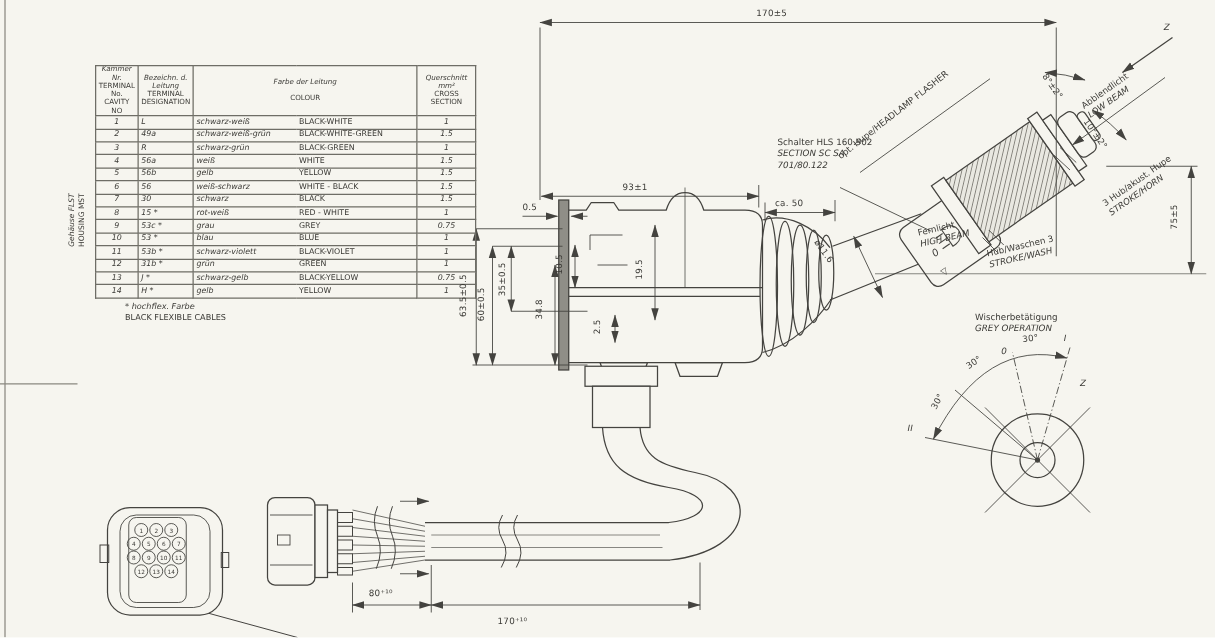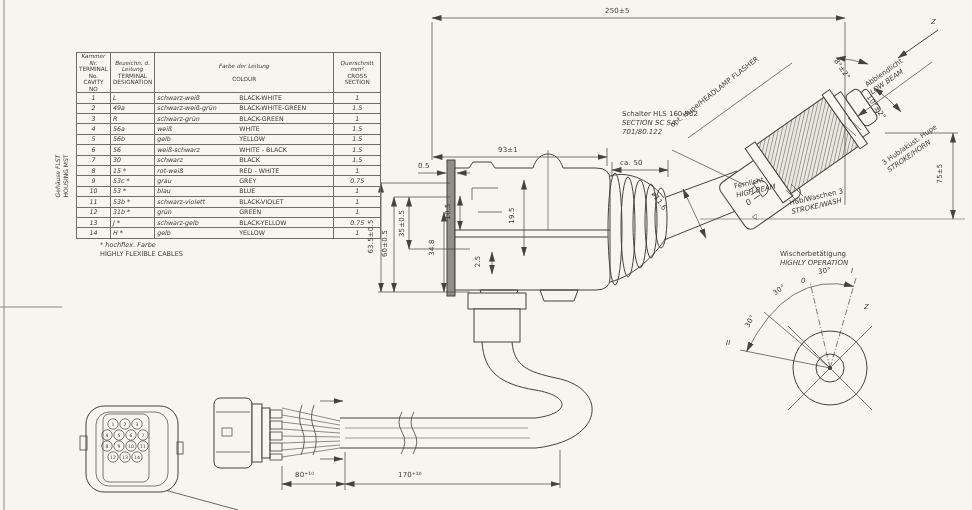--- a/index.html
+++ b/index.html
@@ -375,21 +375,21 @@
           <td class="des">H *</td>
           <td class="cde">gelb</td>
           <td class="cen">YELLOW</td>
           <td class="sec">1</td>
         </tr>
   </tbody>
     </table>
 
   <div class="fnote">
     <div class="it">* hochflex. Farbe</div>
-    <div>HIGHLY FLEXIBLE CABLES</div>
+    <div>BLACK FLEXIBLE CABLES</div>
   </div>
 
   <div class="lbl" style="left:622px;top:110px">
     <div>Schalter HLS  160.902</div>
     <div class="it">SECTION  SC SA</div>
     <div class="it">701/80.122</div>
   </div>
 
   <div class="lbl" style="left:660px;top:88px;transform:rotate(-38deg)">
     <span>opt. Hupe/HEADLAMP FLASHER</span>
@@ -410,43 +410,43 @@
     <div class="it">HIGH BEAM</div>
   </div>
 
   <div class="lbl" style="left:790px;top:193px;transform:rotate(-13deg)">
     <div>Hub/Waschen 3</div>
     <div class="it">STROKE/WASH</div>
   </div>
 
   <div class="lbl" style="left:780px;top:250px">
     <div>Wischerbetätigung</div>
-    <div class="it">HIGHLY OPERATION</div>
+    <div class="it">GREY OPERATION</div>
   </div>
 
   <div class="dim it" style="left:851px;top:268px">I</div>
   <div class="dim it" style="left:801px;top:278px">0</div>
   <div class="dim it" style="left:726px;top:340px">II</div>
   <div class="dim" style="left:818px;top:268px;transform:rotate(-8deg)">30°</div>
   <div class="dim" style="left:773px;top:287px;transform:rotate(-35deg)">30°</div>
   <div class="dim" style="left:744px;top:318px;transform:rotate(-62deg)">30°</div>
   <div class="dim it" style="left:864px;top:304px">Z</div>
 
-  <div class="dim" style="left:605px;top:8px">250±5</div>
+  <div class="dim" style="left:605px;top:8px">170±5</div>
   <div class="dim it" style="left:931px;top:19px">Z</div>
   <div class="dim" style="left:498px;top:147px">93±1</div>
   <div class="dim" style="left:418px;top:163px">0.5</div>
   <div class="dim" style="left:620px;top:160px">ca. 50</div>
   <div class="dim" style="left:440px;top:208px;transform:rotate(-90deg)">10.5</div>
   <div class="dim" style="left:504px;top:212px;transform:rotate(-90deg)">19.5</div>
   <div class="dim" style="left:473px;top:258px;transform:rotate(-90deg)">2.5</div>
   <div class="dim" style="left:424px;top:244px;transform:rotate(-90deg)">34.8</div>
   <div class="dim" style="left:354px;top:233px;transform:rotate(-90deg)">63.5±0.5</div>
   <div class="dim" style="left:372px;top:240px;transform:rotate(-90deg)">60±0.5</div>
   <div class="dim" style="left:389px;top:220px;transform:rotate(-90deg)">35±0.5</div>
   <div class="dim" style="left:648px;top:198px;transform:rotate(55deg)">ø11.6</div>
   <div class="dim" style="left:930px;top:170px;transform:rotate(-90deg)">75±5</div>
   <div class="dim" style="left:830px;top:66px;transform:rotate(55deg)">8°±2°</div>
   <div class="dim" style="left:862px;top:104px;transform:rotate(55deg)">10°±2°</div>
   <div class="dim" style="left:295px;top:472px">80⁺¹⁰</div>
-  <div class="dim" style="left:398px;top:472px">170⁺¹⁰</div>
+  <div class="dim" style="left:398px;top:494px">170⁺¹⁰</div>
 
 </div>
 
 </body></html>

